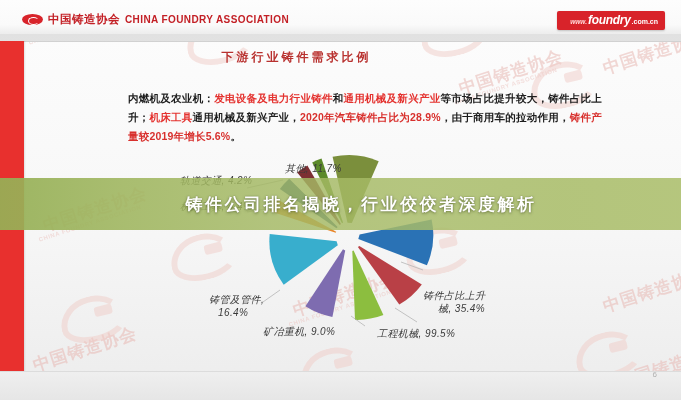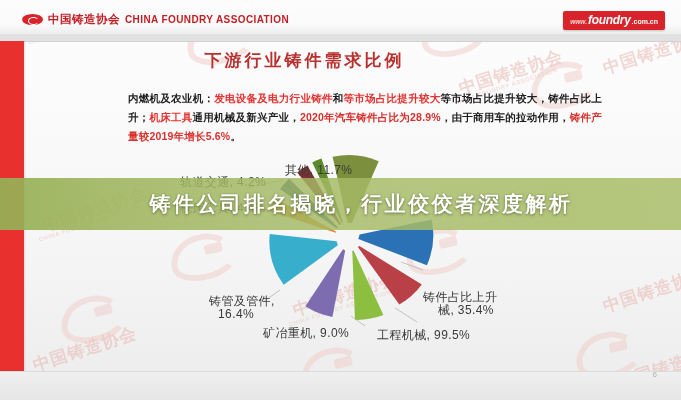--- a/index.html
+++ b/index.html
@@ -32,60 +32,60 @@
   .hdr-shade{position:absolute;left:0;top:34px;width:681px;height:8px;
        background:linear-gradient(180deg,rgba(0,0,0,.05),rgba(0,0,0,0));}
   .brand{position:absolute;left:22px;top:12px;display:flex;align-items:center;gap:5px;}
   .brand-mark{width:21px;height:11px;background:#d8232a;border-radius:50%;
        position:relative;display:inline-block;}
   .brand-mark:after{content:"";position:absolute;left:6px;top:2.5px;width:9px;height:6px;
        border:1.5px solid #fff;border-radius:50%;border-right-color:transparent;}
   .brand-cn{font-size:11.5px;font-weight:700;color:#c32026;letter-spacing:.5px;}
   .brand-en{font-size:10px;font-weight:700;color:#c32026;letter-spacing:.4px;}
   .site-logo{position:absolute;right:16px;top:11px;background:#d8232a;
-       padding:2px 7px 3px 7px;border-radius:2px;display:flex;align-items:baseline;gap:1px;
+       padding:2px 7px 3px 13px;border-radius:2px;display:flex;align-items:baseline;gap:1px;
        box-shadow:0 1px 2px rgba(0,0,0,.2);}
   .site-www{font-size:6.5px;color:#ffd9d9;font-style:italic;font-weight:700;}
   .site-mid{font-size:12px;color:#fff;font-style:italic;font-weight:700;letter-spacing:-.3px;}
   .site-tld{font-size:7px;color:#fff;font-weight:700;}
 
   
   .sidebar{position:absolute;left:0;top:41px;width:24px;height:359px;background:#e8302e;}
   .sidebar-edge{position:absolute;left:24px;top:41px;width:2px;height:359px;
        background:linear-gradient(90deg,rgba(0,0,0,.10),rgba(0,0,0,0));}
 
   
   .slide-title{position:absolute;left:0;top:49px;width:593px;text-align:center;
-       font-size:17px;font-weight:700;color:#b8312f;letter-spacing:3px;
-       text-shadow:0 1px 1px rgba(255,255,255,.8);margin-left:8px;}
+       font-size:12px;font-weight:700;color:#b8312f;letter-spacing:3px;
+       text-shadow:0 1px 1px rgba(255,255,255,.8);}
 
   
   .para{position:absolute;left:128px;top:89px;width:474px;
         font-size:10.5px;line-height:19px;color:#1d1d1d;font-weight:700;
         letter-spacing:.2px;text-align:justify;}
   .para .hl{color:#e4322f;}
   .para .hl2{color:#d8302d;}
 
   
   .chart-wrap{position:absolute;left:155px;top:150px;width:420px;height:235px;}
   .pie-svg{position:absolute;left:0;top:0;}
-  .lbl{position:absolute;font-size:12px;color:#3a3a3a;white-space:nowrap;
-       letter-spacing:.4px;font-family:"Liberation Sans",sans-serif;}
+  .lbl{position:absolute;font-size:10px;color:#3a3a3a;white-space:nowrap;
+       letter-spacing:.4px;font-family:"Liberation Sans",sans-serif;font-style:italic;}
 
   
   .banner{position:absolute;left:0;top:178px;width:681px;height:52px;
       background:linear-gradient(90deg,
         rgba(150,176,86,.93) 0%,
         rgba(158,181,93,.88) 18%,
         rgba(163,184,98,.82) 40%,
         rgba(168,188,104,.84) 62%,
         rgba(172,191,110,.90) 82%,
         rgba(176,194,116,.93) 100%);
       display:flex;align-items:center;justify-content:center;}
-  .banner-txt{font-size:21px;font-weight:700;color:#ffffff;letter-spacing:2.5px;
+  .banner-txt{font-size:17px;font-weight:700;color:#ffffff;letter-spacing:2.5px;
       text-shadow:0 1px 3px rgba(60,72,22,.55),0 0 1px rgba(60,72,22,.6);margin-left:41px;}
 
   
   .footer-band{position:absolute;left:0;bottom:0;width:681px;height:28px;
       background:linear-gradient(180deg,#efefef,#e6e6e6);border-top:1px solid #dcdcdc;}
   .page-num{position:absolute;right:24px;bottom:21px;font-size:8px;color:#b0b0b0;}
 </style>
 </head>
 <body>
 
@@ -131,21 +131,21 @@
     <span class="site-mid">foundry</span>
     <span class="site-tld">.com.cn</span>
   </div>
 
   <div class="sidebar"></div>
   <div class="sidebar-edge"></div>
 
   <div class="slide-title">下游行业铸件需求比例</div>
 
   <div class="para">
-    <span>内燃机及农业机：</span><span class="hl">发电设备及电力行业铸件</span><span>和</span><span class="hl">等市场占比提升较大</span><span>等市场占比提升较大，铸件占比上升；</span><span class="hl">机床工具</span><span>通用机械及新兴产业，</span><span class="hl2">2020年汽车铸件占比为28.9%</span><span>，由于商用车的拉动作用，</span><span class="hl2">铸件产量较2019年增长5.6%</span><span>。</span>
+    <span>内燃机及农业机：</span><span class="hl">发电设备及电力行业铸件</span><span>和</span><span class="hl">通用机械及新兴产业</span><span>等市场占比提升较大，铸件占比上升；</span><span class="hl">机床工具</span><span>通用机械及新兴产业，</span><span class="hl2">2020年汽车铸件占比为28.9%</span><span>，由于商用车的拉动作用，</span><span class="hl2">铸件产量较2019年增长5.6%</span><span>。</span>
   </div>
 
   <div class="chart-wrap">
     <svg class="pie-svg" width="420" height="235" viewBox="0 0 420 235">
       <g transform="translate(195,88)">
 
         <path fill="#2a72b5" d="M 6.6 -1.5 L 78.6 -16.5 A 74 74 0 0 1 73.9 29.2 L 5.3 3.0 Z" transform="translate(3,-2)"></path>
 
         <path fill="#b94046" d="M 4.4 4.0 L 66.8 42.5 A 74 74 0 0 1 44.3 62.6 L 2.9 5.0 Z" transform="translate(5,4)"></path>
 

